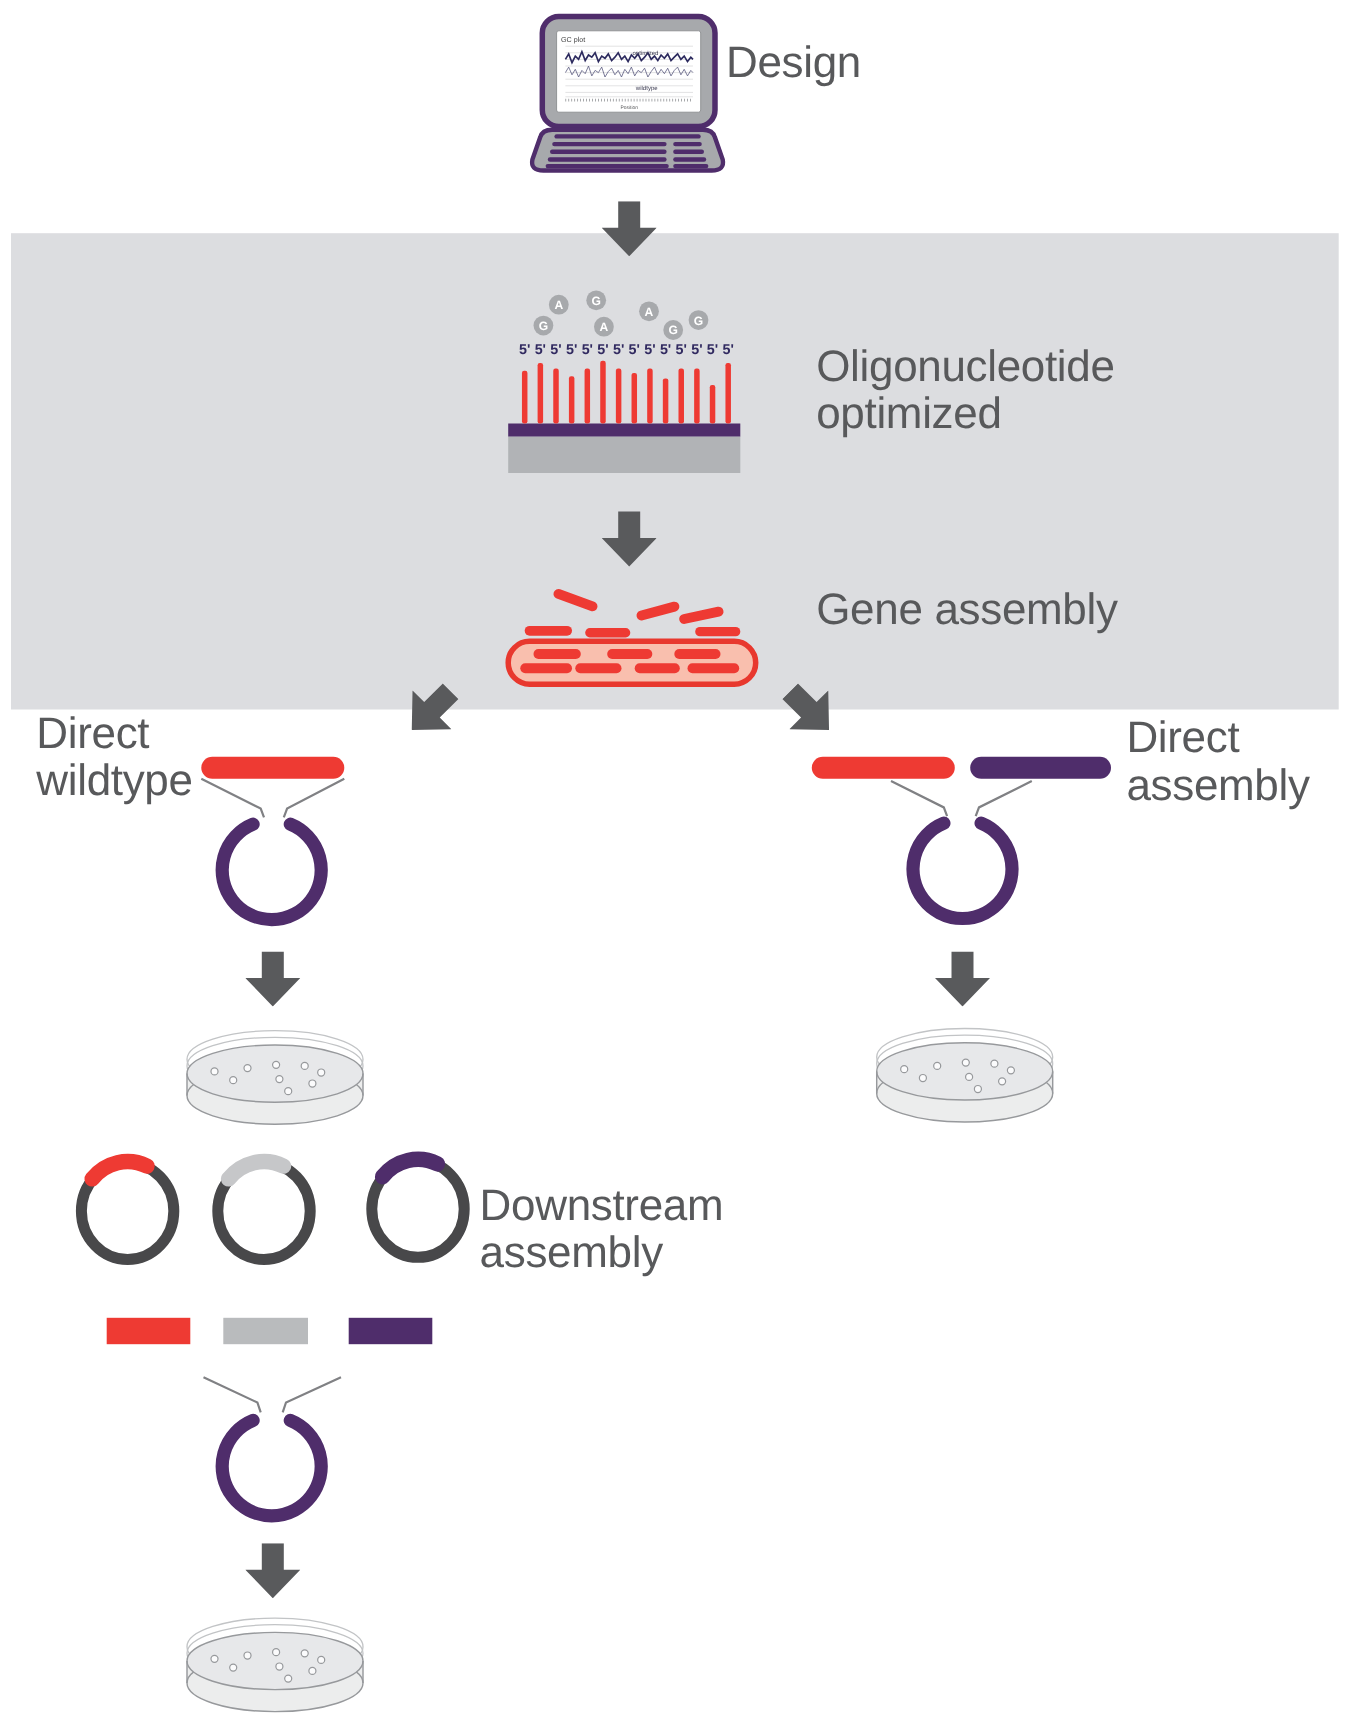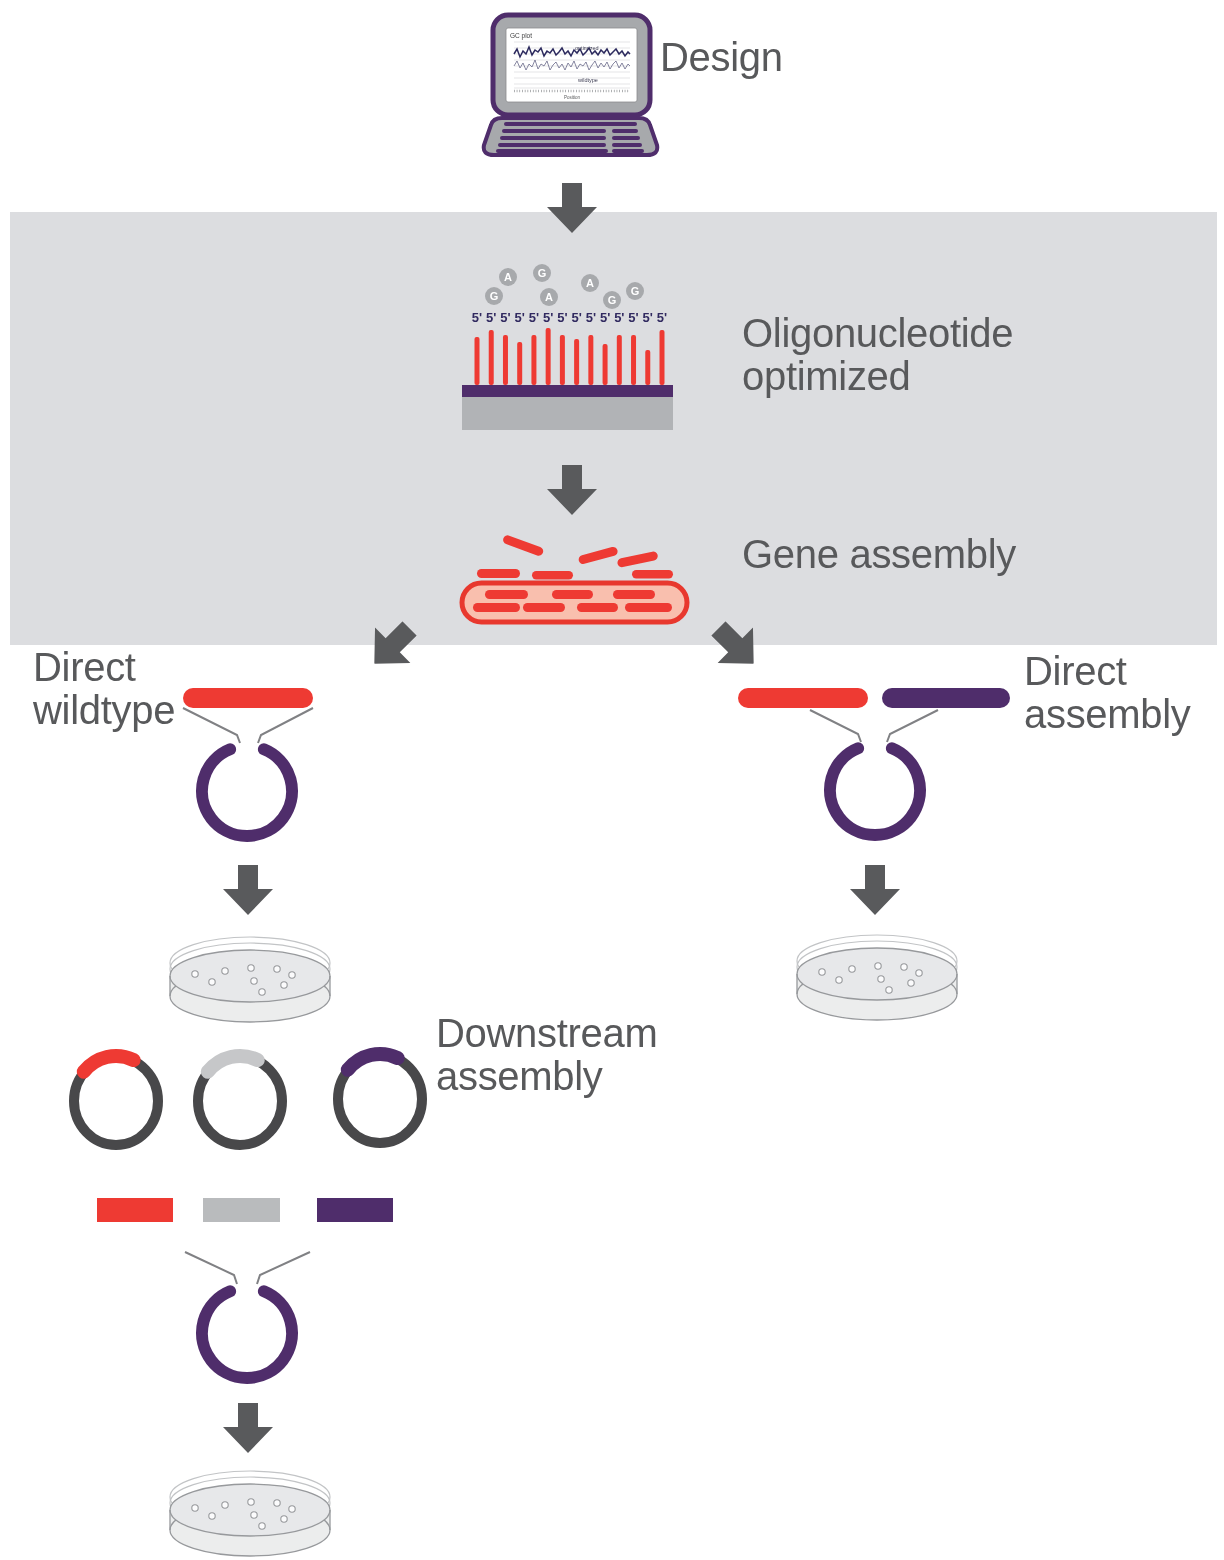--- a/index.html
+++ b/index.html
@@ -255,21 +255,21 @@
     <path d="M 22.8 26.7 A 42 44 0 0 1 72.7 15.1" fill="none" stroke="#ee3a33" stroke-width="14" stroke-linecap="round"></path>
   </svg>
   <svg class="abs" style="left:185px;top:1045px;width:110px;height:110px" viewBox="0 0 110 110">
     <use href="#ring-base"></use>
     <path d="M 22.8 26.7 A 42 44 0 0 1 72.7 15.1" fill="none" stroke="#c6c7c9" stroke-width="14" stroke-linecap="round"></path>
   </svg>
   <svg class="abs" style="left:325px;top:1043px;width:110px;height:110px" viewBox="0 0 110 110">
     <use href="#ring-base"></use>
     <path d="M 22.8 26.7 A 42 44 0 0 1 72.7 15.1" fill="none" stroke="#4f2d6b" stroke-width="14" stroke-linecap="round"></path>
   </svg>
-  <div class="label" style="left:436px;top:1012px">
+  <div class="label" style="left:436px;top:1075px">
     <div>Downstream</div>
     <div>assembly</div>
   </div>
 
   <div class="dsbar red" style="left:97px;width:76px"></div>
   <div class="dsbar midgray" style="left:203px;width:77px"></div>
   <div class="dsbar purple" style="left:317px;width:76px"></div>
 
   <svg class="abs" style="left:180px;top:1248px;width:140px;height:48px" viewBox="0 0 140 48">
     <polyline class="connector" points="5,4 54,27 57,36"></polyline>

